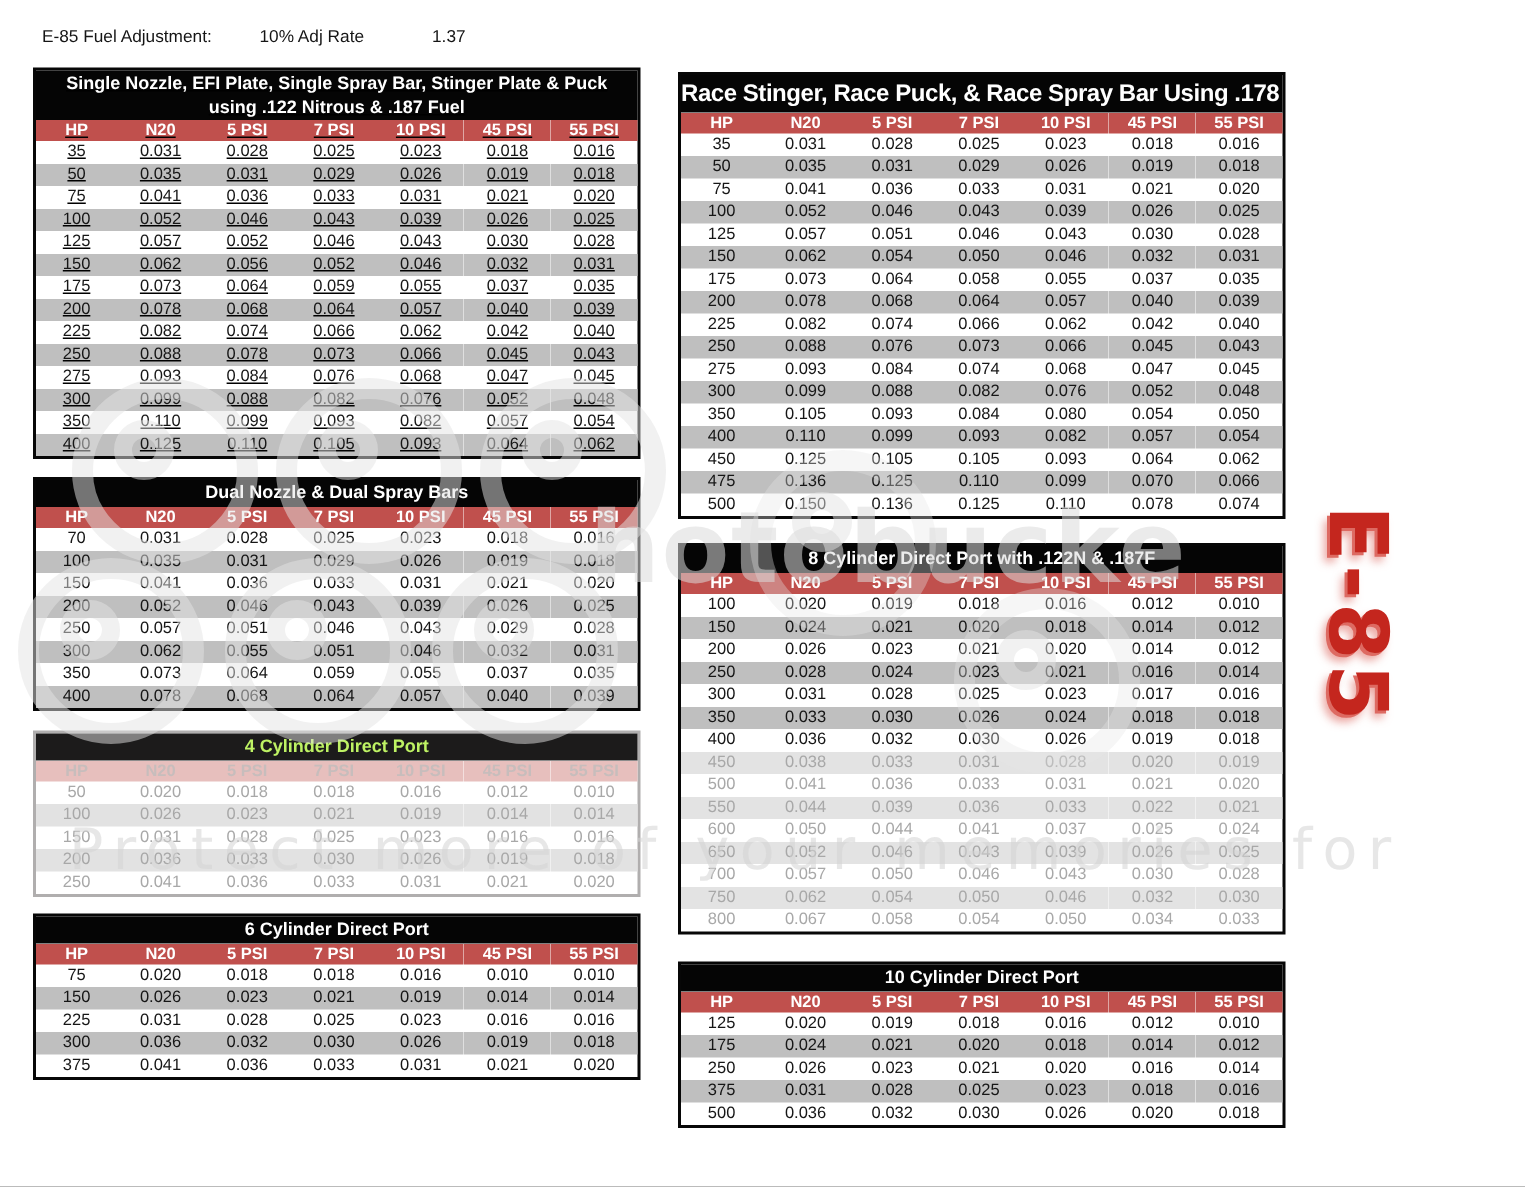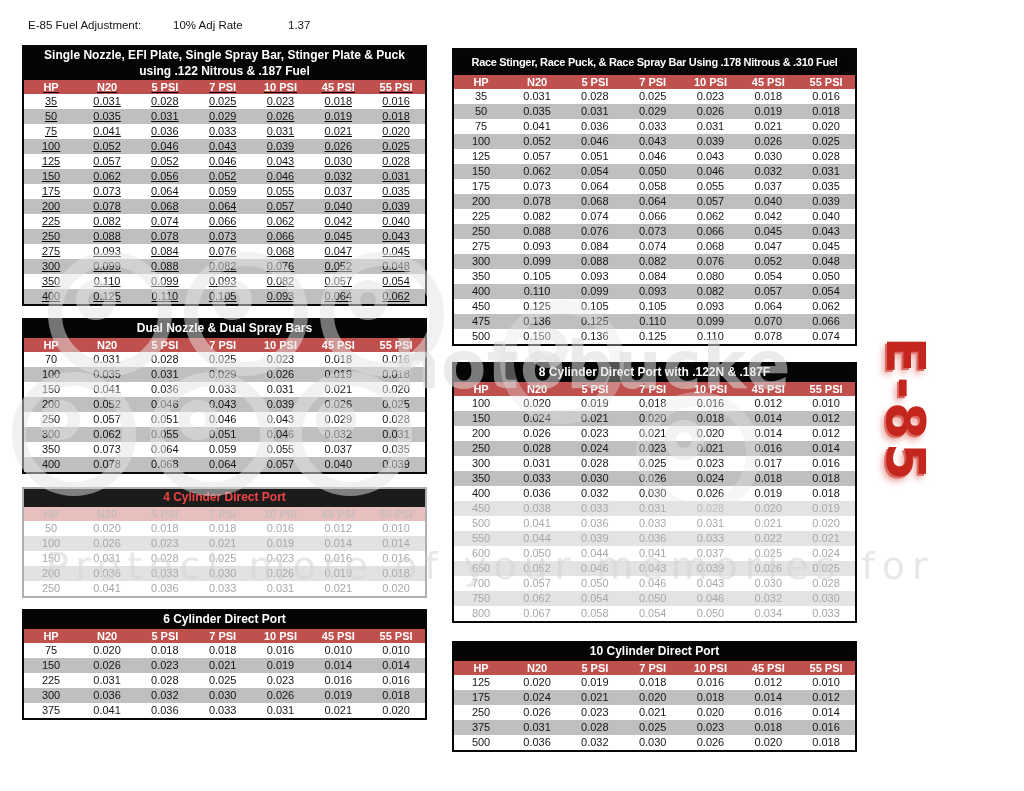--- a/index.html
+++ b/index.html
@@ -19,32 +19,32 @@
     background:#050505;color:#fff;font-weight:bold;font-size:12px;
     text-align:center;line-height:15.5px;padding:1px 4px;letter-spacing:0;
   }
   .t1{left:22px;top:45px;text-decoration:underline;}
   .t2{left:22px;top:318px;}
   .t3{left:22px;top:487px;}
   .t4{left:22px;top:609px;}
   .t5{left:452px;top:48px;}
   .t6{left:452px;top:362px;}
   .t7{left:452px;top:641px;}
-  .t5 .tbl-title{line-height:23px;font-size:11px;letter-spacing:-0.3px;white-space:nowrap;padding:1px 0;}
+  .t5 .tbl-title{line-height:23px;font-size:16px;letter-spacing:-0.3px;white-space:nowrap;padding:1px 0;}
   .t6 .tbl-title{font-size:12px;}
 
   table{border-collapse:collapse;width:100%;table-layout:fixed;}
   th,td{font-size:11px;text-align:center;padding:0;height:15px;line-height:15px;color:#161616;font-weight:normal;overflow:hidden;}
   th:first-child,td:first-child{width:13.5%;}
   thead th{background:#C0504D;color:#ffffff;font-weight:bold;height:14px;line-height:14px;}
   tr.stripe td{background:#BFBFBF;}
 
   
   .tbl.faded{border-color:#b0aeae;}
-  .tbl.faded .tbl-title{background:#1c1b1b;color:#ef4444;}
+  .tbl.faded .tbl-title{background:#1c1b1b;color:#bef264;}
   .tbl.faded thead th{background:#e7bfbd;color:#c7bdbc;}
   .tbl.faded td{color:#a8a8a8;}
   .tbl.faded tr.stripe td{background:#e2e2e2;}
   
   tr.faded-row td{color:#a8a8a8;}
   tr.stripe.faded-row td{background:#e3e3e3;}
 
   
   .wm{position:absolute;pointer-events:none;}
   .wm-big{

